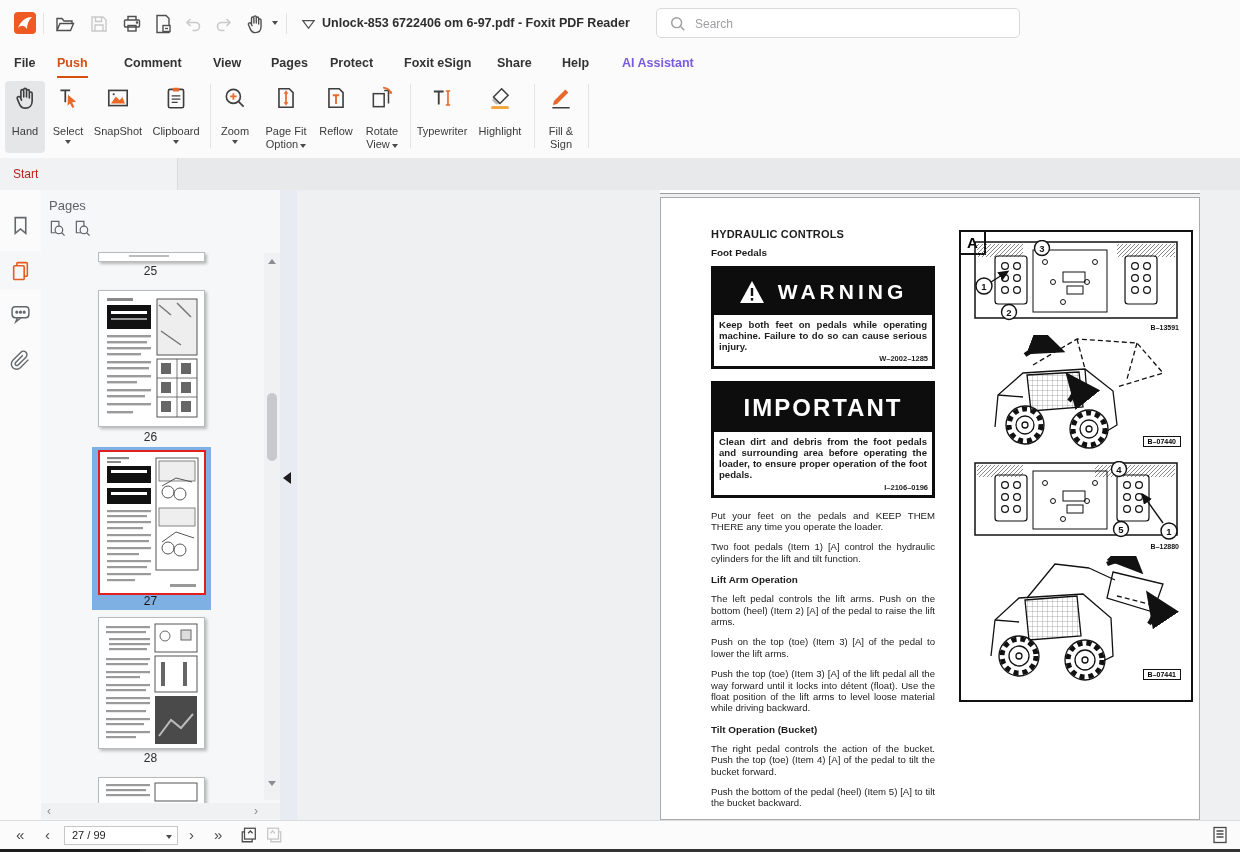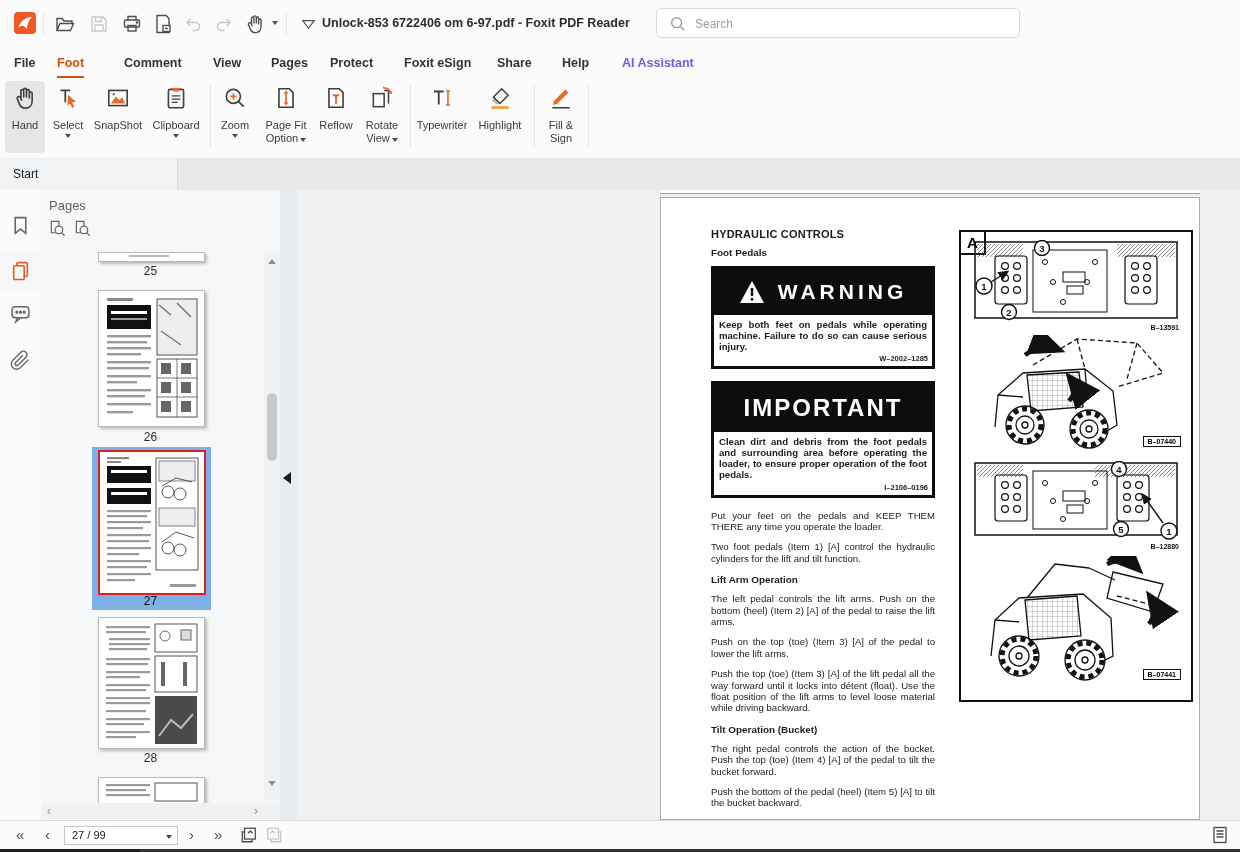--- a/index.html
+++ b/index.html
@@ -16,26 +16,26 @@
   
   .mi{position:absolute;top:53px;font-size:12.5px;font-weight:700;color:#333;line-height:20px;cursor:default;}
   .mi.active{color:#d4500f;padding-bottom:3px;border-bottom:2.5px solid #d4500f;}
   .mi.ai{color:#7a5be0;}
   
   #ribbon{position:absolute;left:0;top:78px;width:1240px;height:80px;background:#fbfbfc;border-bottom:1px solid #e4e5e7;}
   .rsep{position:absolute;top:6px;width:1px;height:64px;background:#e4e5e7;}
   .rbtn{position:absolute;top:3px;height:72px;text-align:center;color:#3b3b3b;border-radius:4px;}
   .rbtn.sel{background:#e4e6e8;}
   .ric{margin:4px auto 0;width:26px;height:26px;}
-  .rlab{font-size:11px;line-height:13px;margin-top:8px;white-space:nowrap;}
+  .rlab{font-size:11px;line-height:13px;margin-top:14px;white-space:nowrap;}
   .cd{display:inline-block;width:0;height:0;border:3.2px solid transparent;border-top:4px solid #4a4a4a;vertical-align:middle;margin-left:2px;position:relative;top:2px;}
   .cdb{display:block;width:0;height:0;border:3.2px solid transparent;border-top:4px solid #4a4a4a;margin:2px auto 0;}
   
   #tabbar{position:absolute;left:0;top:158px;width:1240px;height:32px;background:#e7e9eb;}
-  #tab-start{position:absolute;left:0;top:0;width:178px;height:32px;background:#f1f2f3;border-right:1px solid #d9dadc;font-size:12px;color:#0f172a;line-height:32px;padding-left:13px;box-sizing:border-box;}
+  #tab-start{position:absolute;left:0;top:0;width:178px;height:32px;background:#f1f2f3;border-right:1px solid #d9dadc;font-size:12px;color:#b91c1c;line-height:32px;padding-left:13px;box-sizing:border-box;}
   #tab-doc{position:absolute;left:150px;top:0;width:146px;height:32px;background:#f6f7f8;font-size:12px;color:#d4500f;line-height:32px;padding-left:10px;box-sizing:border-box;}
   #tab-doc .x{position:absolute;right:8px;top:0;color:#555;font-size:12px;}
   
   #strip{position:absolute;left:0;top:190px;width:41px;height:630px;background:#fbfbfc;}
   #panel{position:absolute;left:41px;top:190px;width:239px;height:630px;background:#f6f7f8;}
   #ptitle{position:absolute;left:8px;top:8px;font-size:13px;color:#5f6368;}
   .thumb{position:absolute;background:#fff;border:1px solid #b9babc;box-shadow:2px 2px 3px rgba(0,0,0,.25);}
   .tlabel{position:absolute;width:107px;text-align:center;font-size:12px;color:#2b2b2b;}
   #vscroll{position:absolute;left:223px;top:63px;width:16px;height:547px;background:#f0f1f3;}
   #hscroll{position:absolute;left:0;top:613px;width:239px;height:16px;background:#f0f1f3;}
@@ -149,21 +149,21 @@
       <svg viewBox="0 0 20 20" width="18" height="18" fill="none" stroke="#9d9fa2" stroke-width="1.6" style="position:absolute;left:12px;top:6px;">
           <circle cx="8.5" cy="8.5" r="5.5"></circle>
           <path d="M12.8 12.8 17 17"></path>
         </svg>
       <input placeholder="Search" style="">
     </div>
   </div>
 
   <div>
     <span class="mi" style="left:14px;">File</span>
-    <span class="mi active" style="left:57px;">Foot</span>
+    <span class="mi active" style="left:57px;">Push</span>
     <span class="mi" style="left:124px;">Comment</span>
     <span class="mi" style="left:213px;">View</span>
     <span class="mi" style="left:271px;">Pages</span>
     <span class="mi" style="left:330px;">Protect</span>
     <span class="mi" style="left:404px;">Foxit eSign</span>
     <span class="mi" style="left:497px;">Share</span>
     <span class="mi" style="left:562px;">Help</span>
     <span class="mi ai" style="left:622px;">AI Assistant</span>
   </div>
 

